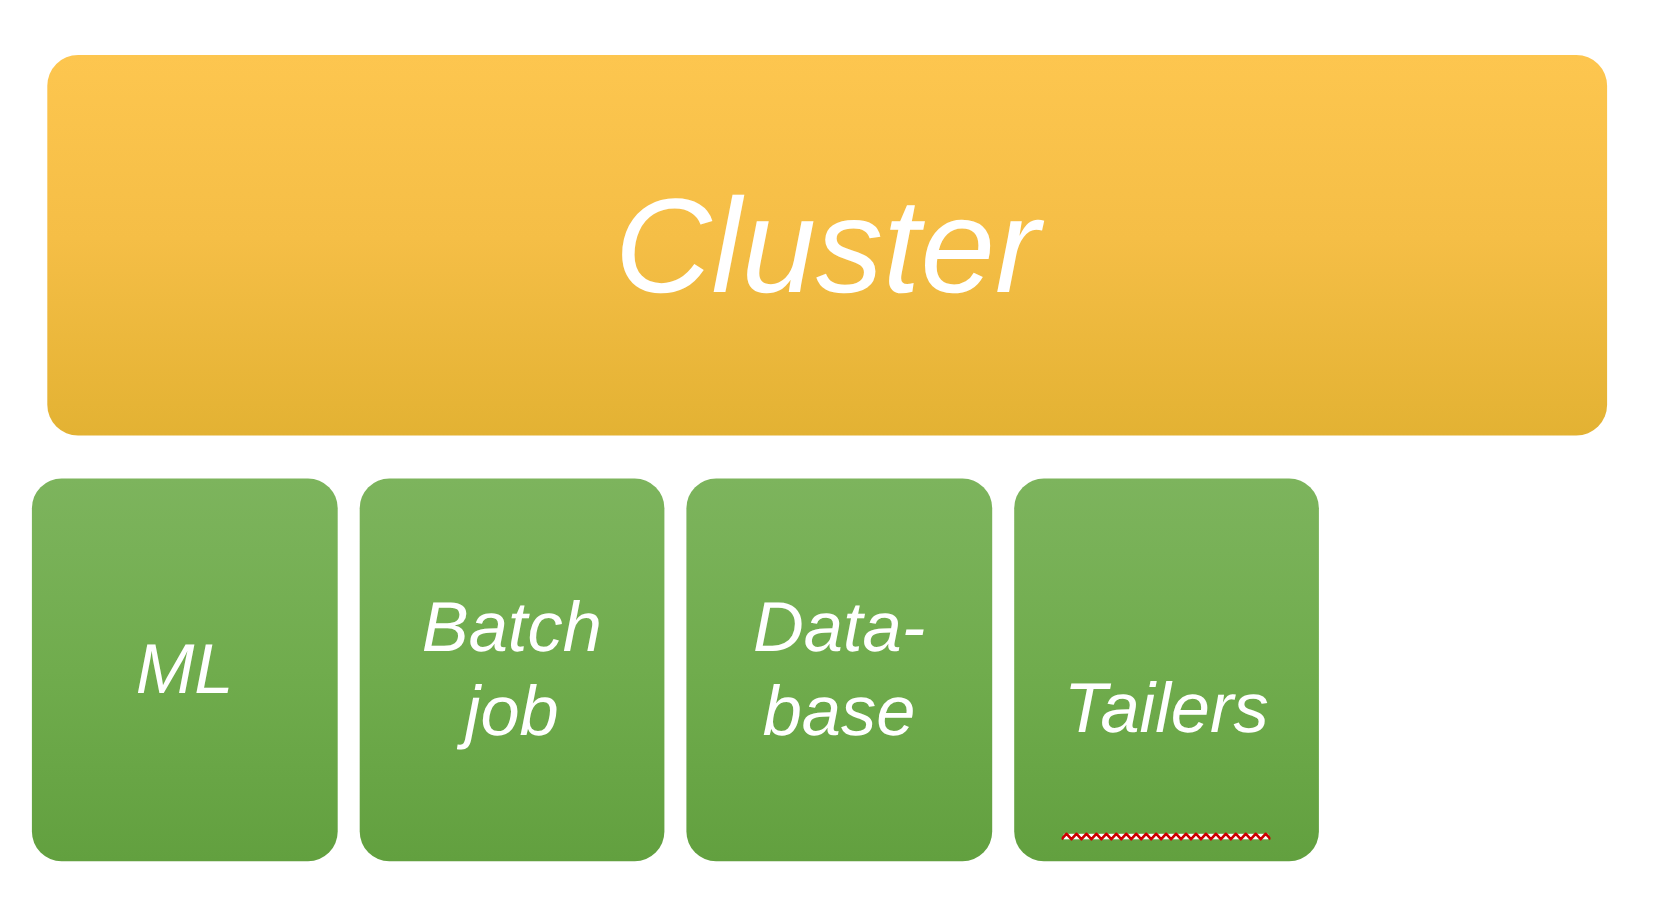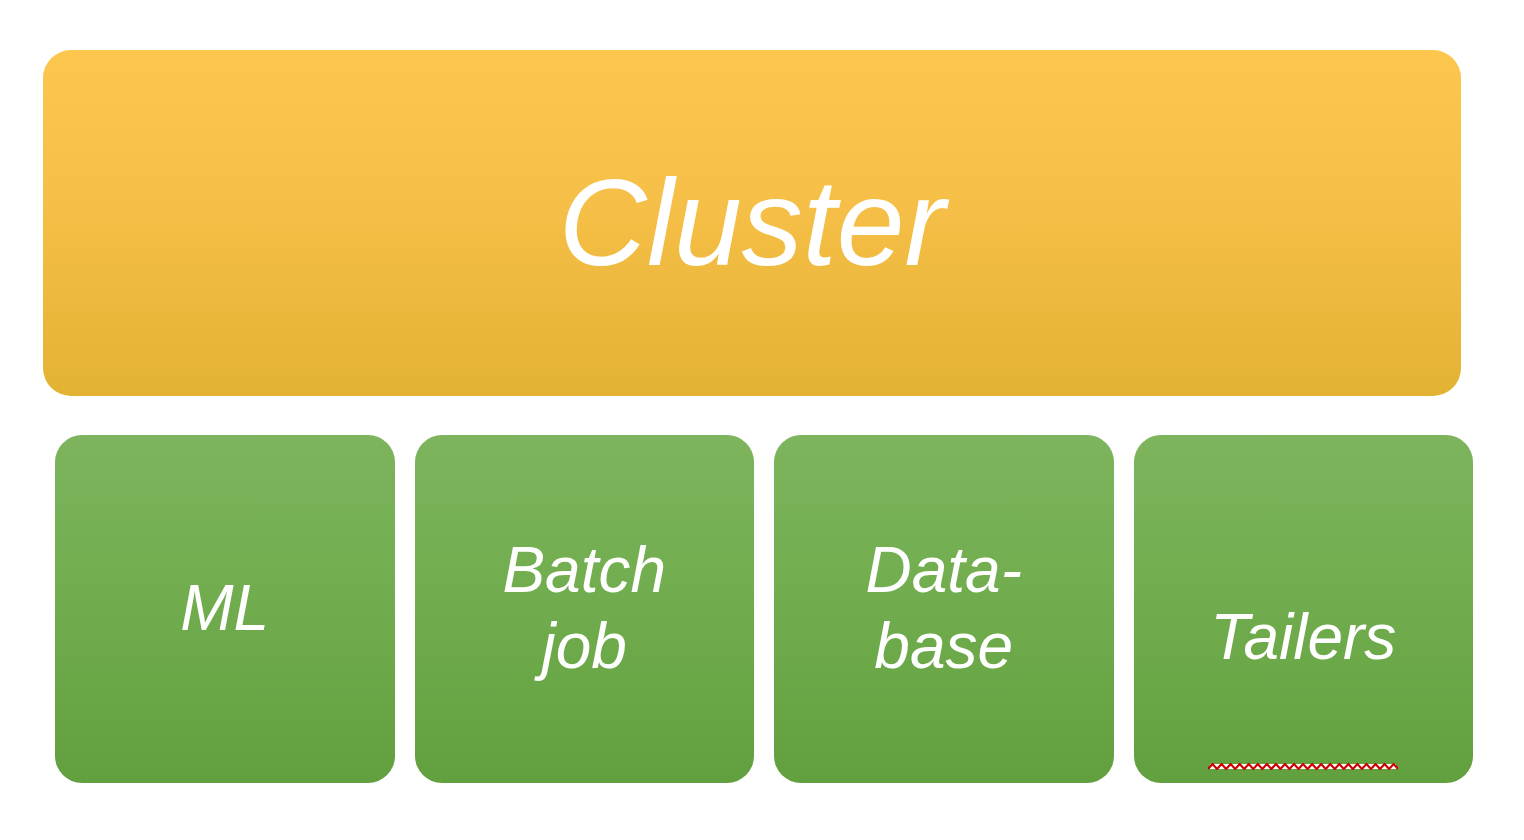--- a/index.html
+++ b/index.html
@@ -30,23 +30,23 @@
   }
   .root-label {
     color: #ffffff;
     font-size: 122px;
     line-height: 1;
     letter-spacing: 0px;
     white-space: nowrap;
   }
   .children-row {
     position: absolute;
-    left: 55px;
+    left: 29px;
     top: 435px;
-    width: 1418px;
+    width: 1170px;
     height: 348px;
     display: flex;
     gap: 20px;
   }
   .child-box {
     flex: 1 1 0;
     border-radius: 27px;
     background: linear-gradient(180deg, #7DB45D 0%, #70AC4D 50%, #62A03F 100%);
     display: flex;
     align-items: center;
@@ -56,21 +56,21 @@
   .child-label {
     color: #ffffff;
     font-size: 64px;
     line-height: 1.18;
     white-space: pre-line;
   }
   .underline-wrap {
     position: relative;
     display: inline-block;
     border-bottom: 5px solid #ffffff;
-    padding-bottom: 13px;
+    padding-bottom: 1px;
   }
   .squiggle {
     position: absolute;
     left: -2px;
     bottom: -8px;
     width: calc(100% + 4px);
     height: 10px;
     display: block;
   }
 </style>

